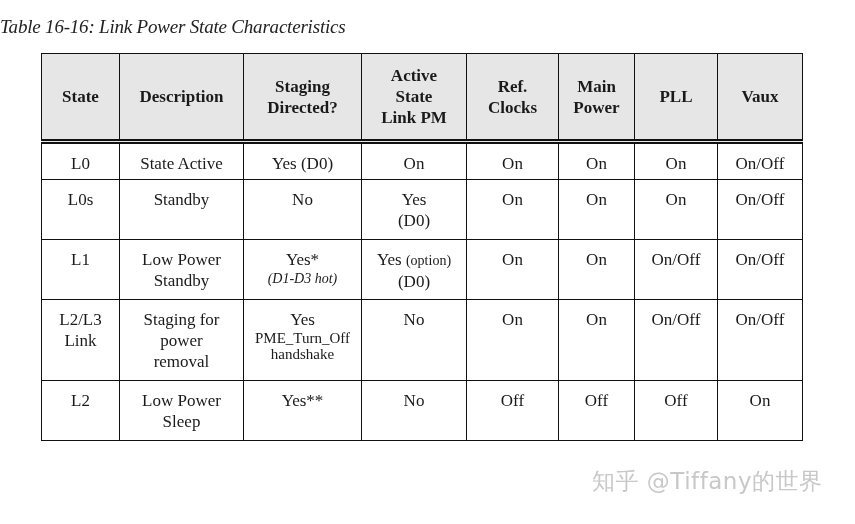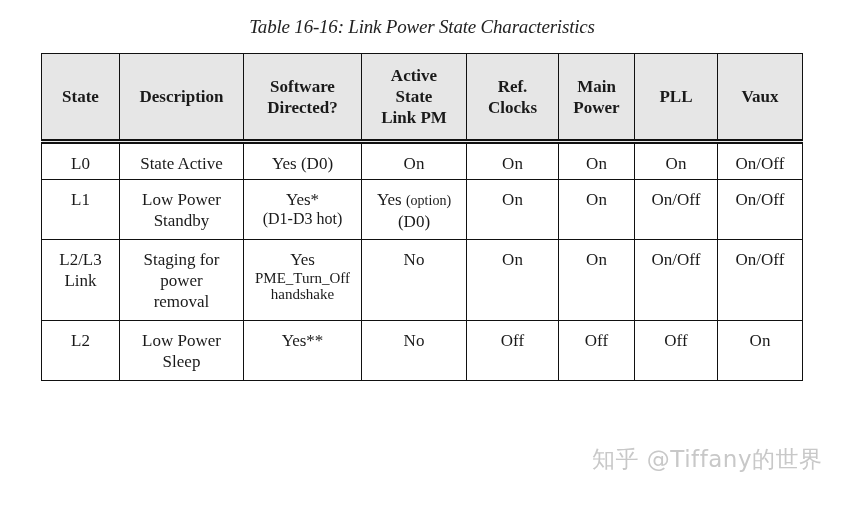--- a/index.html
+++ b/index.html
@@ -13,21 +13,21 @@
       position: relative;
       overflow: hidden;
       font-family: "DejaVu Serif", "Liberation Serif", serif;
       color: #1a1a1a;
     }
     .caption {
       position: absolute;
       left: 0;
       top: 16px;
       width: 844px;
-      text-align: center;
+      text-align: left;
       font-family: "Liberation Serif", "DejaVu Serif", serif;
       font-style: italic;
       font-size: 19px;
       letter-spacing: -0.2px;
       color: #222;
     }
     table.pm {
       position: absolute;
       left: 41px;
       top: 53px;
@@ -51,37 +51,38 @@
       line-height: 21px;
       vertical-align: middle;
       height: 88px;
       border-bottom: 5px double #111;
     }
     table.pm tbody td {
       vertical-align: top;
       padding-top: 9px;
     }
     .sub {
-      font-size: 16px;
+      font-size: 14px;
       line-height: 17px;
       display: block;
+      font-style: italic;
     }
     .small {
       font-size: 15px;
       line-height: 16px;
       display: block;
     }
     .inline-small {
       font-size: 14px;
     }
     .line { display: block; }
     .watermark {
       position: absolute;
       left: 592px;
-      top: 444px;
+      top: 466px;
       font-family: "DejaVu Sans", "Liberation Sans", sans-serif;
       font-size: 23px;
       color: #c8c8c8;
       letter-spacing: 0.5px;
       text-shadow: 0 0 1px #fff, 0 0 1px #fff;
       white-space: nowrap;
       pointer-events: none;
     }
   </style>
 </head>
@@ -102,21 +103,21 @@
   </colgroup>
   <thead>
     <tr>
       <th>
         <span class="line">State</span>
       </th>
       <th>
         <span class="line">Description</span>
       </th>
       <th>
-        <span class="line">Software</span>
+        <span class="line">Staging</span>
         <span class="line">Directed?</span>
       </th>
       <th>
         <span class="line">Active</span>
         <span class="line">State</span>
         <span class="line">Link PM</span>
       </th>
       <th>
         <span class="line">Ref.</span>
         <span class="line">Clocks</span>
@@ -141,20 +142,35 @@
         <span class="line">State Active</span>
       </td>
       <td>Yes (D0)</td>
       <td>On</td>
       <td>On</td>
       <td>On</td>
       <td>On</td>
       <td>On/Off</td>
     </tr>
 
+    <tr style="height:60px">
+      <td>L0s</td>
+      <td>
+        <span class="line">Standby</span>
+      </td>
+      <td>No</td>
+      <td>
+        <span class="line">Yes</span>
+        <span class="line">(D0)</span>
+      </td>
+      <td>On</td>
+      <td>On</td>
+      <td>On</td>
+      <td>On/Off</td>
+    </tr>
 
     <tr style="height:60px">
       <td>L1</td>
       <td>
         <span class="line">Low Power</span>
         <span class="line">Standby</span>
       </td>
       <td>
         <span class="line">Yes*</span>
         <span class="sub">(D1-D3 hot)</span>

